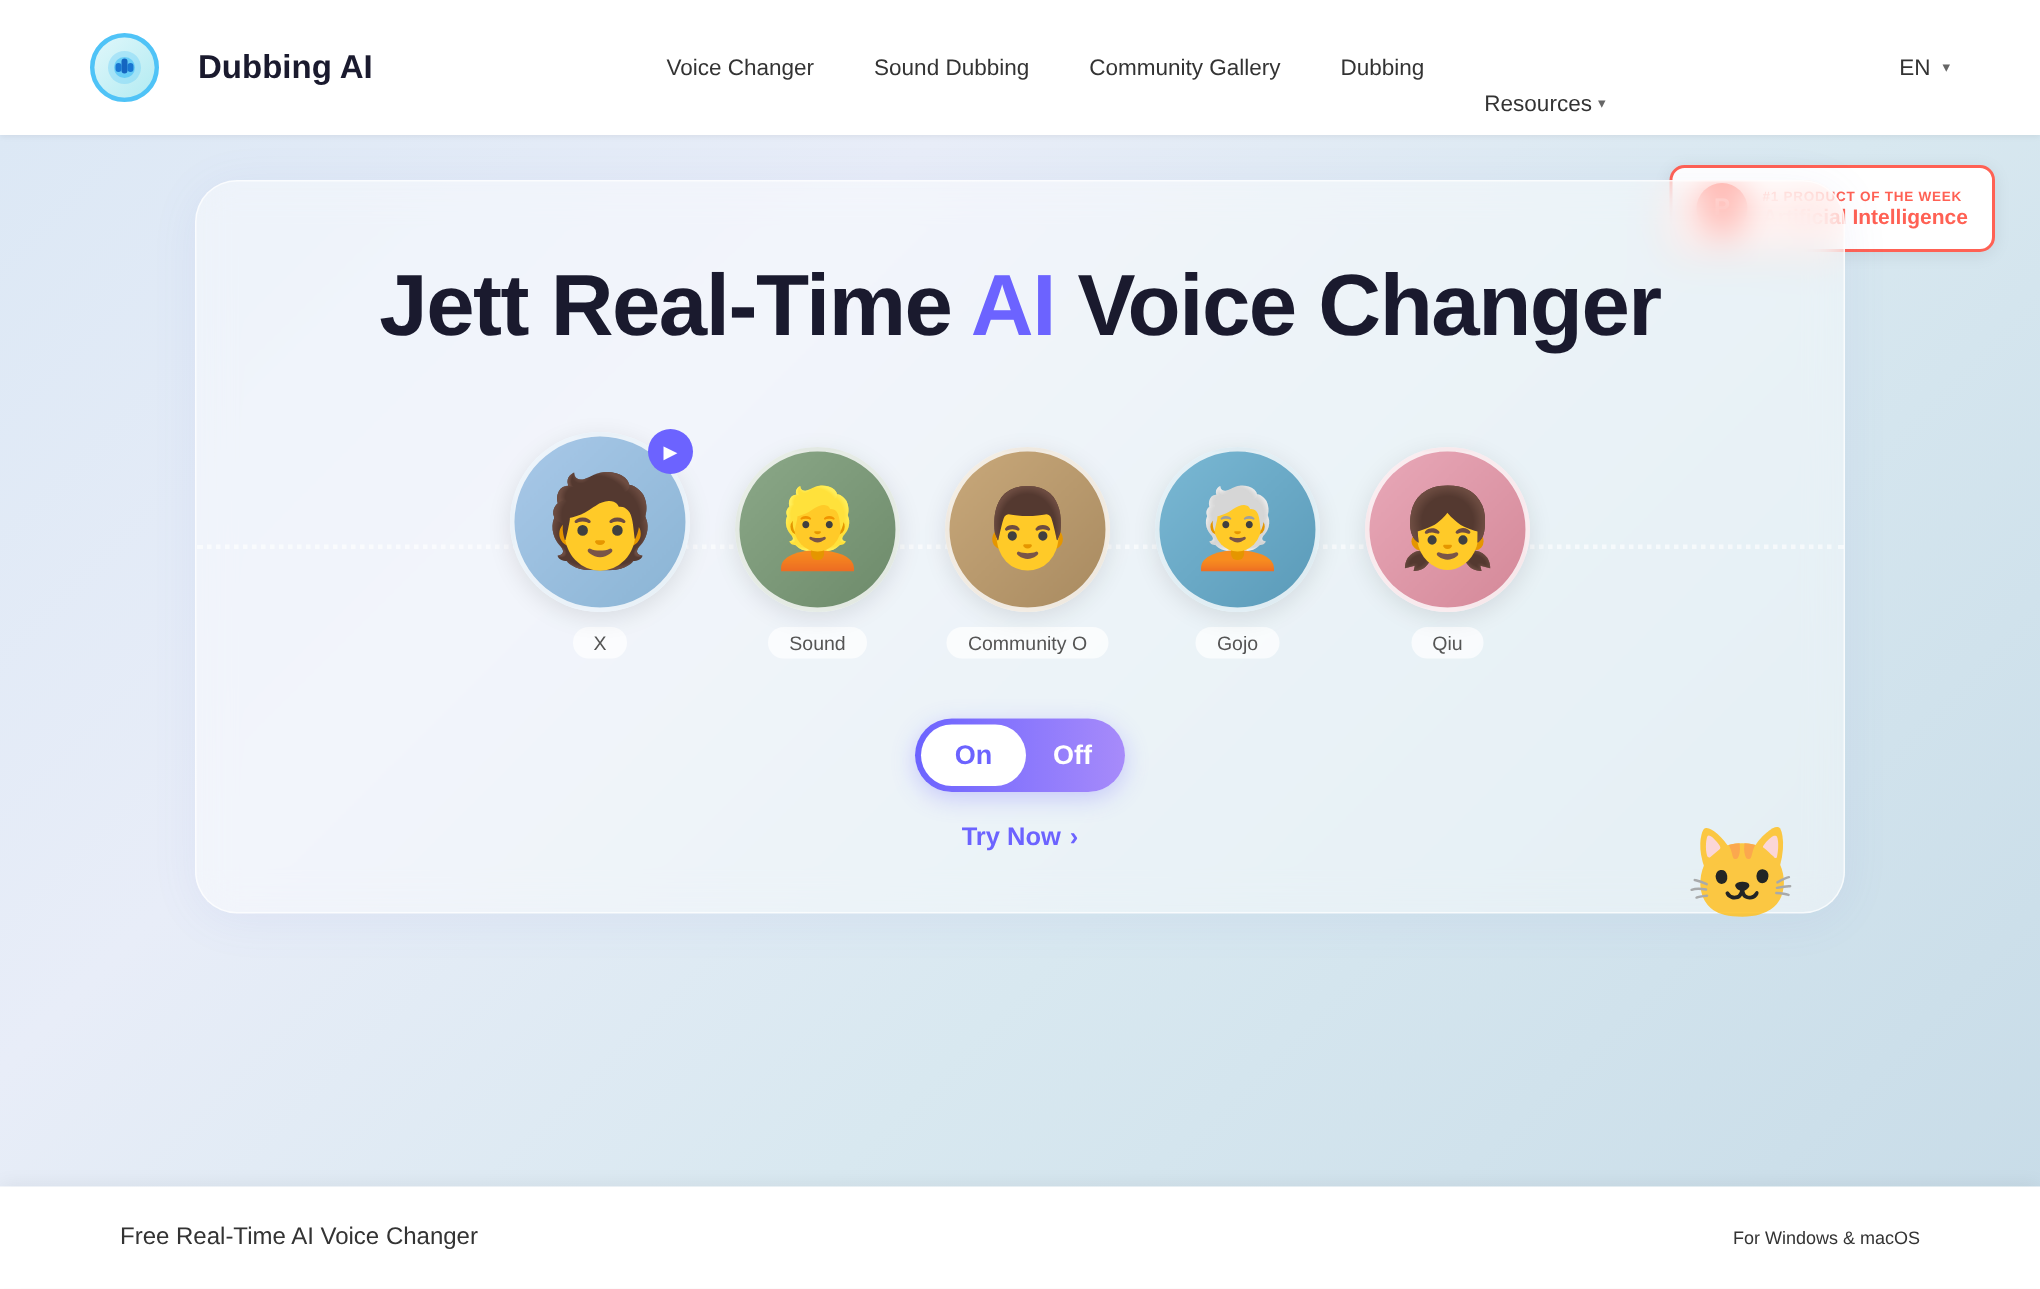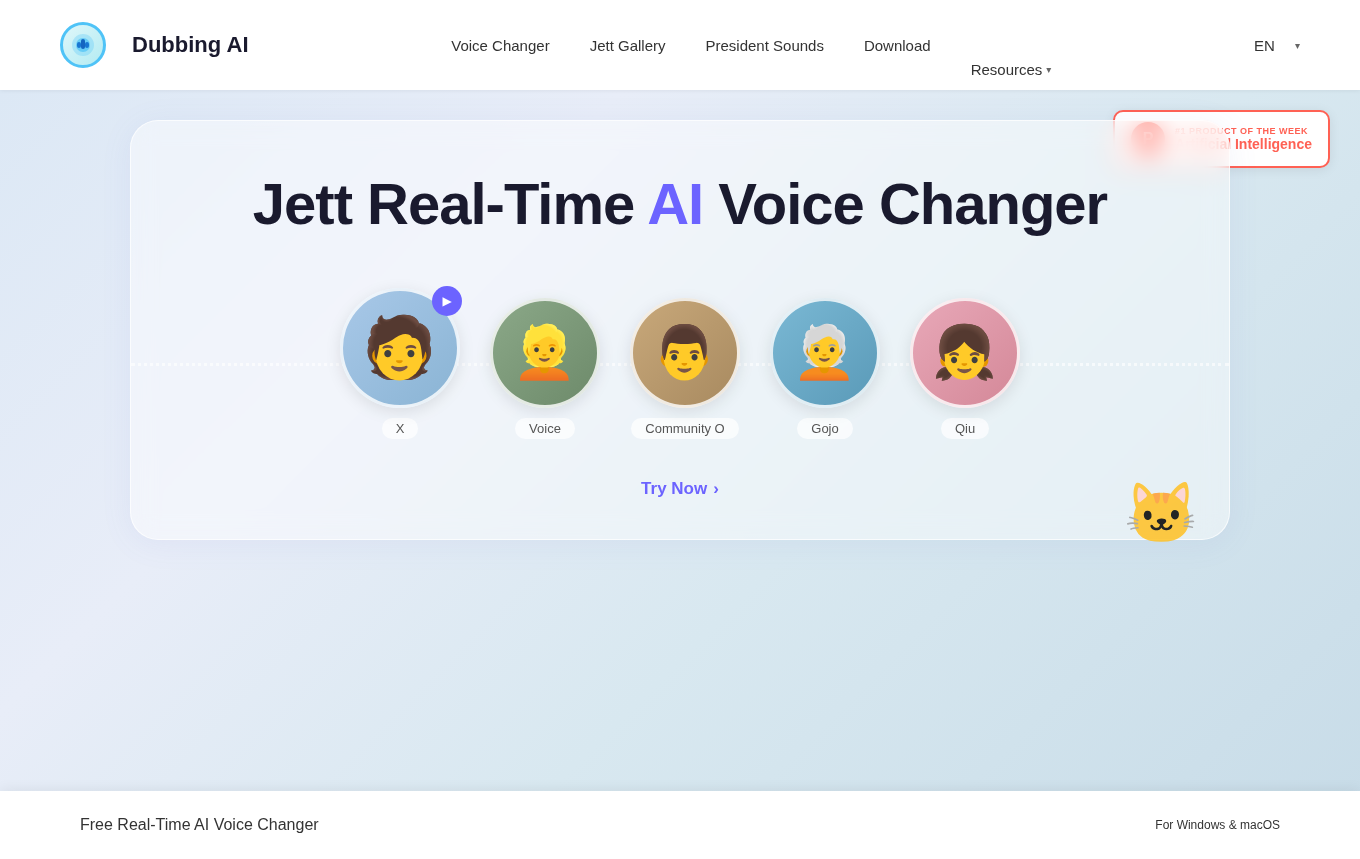--- a/index.html
+++ b/index.html
@@ -17,21 +17,21 @@
       display: flex; align-items: center; justify-content: center;
       background: linear-gradient(135deg, #e0f7fa, #b2ebf2);
     }
     .logo-icon svg { width: 26px; height: 26px; }
     .logo-text { font-size: 22px; font-weight: 700; color: #1a1a2e; }
     .nav-links { display: flex; align-items: center; gap: 40px; }
     .nav-link { font-size: 15px; color: #333; text-decoration: none; cursor: pointer; }
     .nav-dropdown { display: flex; align-items: center; gap: 4px; cursor: pointer; margin-top: 48px; }
     .nav-right { display: flex; align-items: center; gap: 20px; }
     .lang-btn {
-      display: flex; align-items: center; gap: 20px; font-size: 15px; color: #333; cursor: pointer;
+      display: flex; align-items: center; gap: 8px; font-size: 15px; color: #333; cursor: pointer;
       background: none; border: none;
     }
     .chevron { font-size: 10px; color: #666; }
 
     
     .hero-bg {
       min-height: 720px; position: relative;
       background: linear-gradient(135deg, #dce8f5 0%, #e8edf8 30%, #d8e8f0 60%, #c8dce8 100%);
       display: flex; flex-direction: column; align-items: center; padding-top: 30px;
     }
@@ -172,23 +172,23 @@
         <rect x="11" y="7" width="4" height="10" rx="2" fill="#1565c0"></rect>
         <rect x="7" y="10" width="4" height="6" rx="2" fill="#1976d2"></rect>
         <rect x="15" y="10" width="4" height="6" rx="2" fill="#1976d2"></rect>
       </svg>
     </div>
     <span class="logo-text">Dubbing AI</span>
   </a>
 
   <div class="nav-links">
     <a class="nav-link" href="#">Voice Changer</a>
-    <a class="nav-link" href="#">Jett Gallery</a>
-    <a class="nav-link" href="#">President Sounds</a>
-    <a class="nav-link" href="#">Download</a>
+    <a class="nav-link" href="#">Sound Dubbing</a>
+    <a class="nav-link" href="#">Community Gallery</a>
+    <a class="nav-link" href="#">Dubbing</a>
     <div class="nav-link nav-dropdown">
       <span>Resources</span>
       <span class="chevron">▾</span>
     </div>
   </div>
 
   <div class="nav-right">
     <button class="lang-btn">
       <span>EN</span>
       <span class="chevron">▾</span>
@@ -223,21 +223,21 @@
         </div>
         <span class="avatar-label">X</span>
       </div>
 
       <div class="avatar-item">
         <div class="avatar-wrapper">
           <div class="avatar-circle av-jett">
             <span style="font-size:52px;">👱</span>
           </div>
         </div>
-        <span class="avatar-label">Voice</span>
+        <span class="avatar-label">Sound</span>
       </div>
 
       <div class="avatar-item">
         <div class="avatar-wrapper">
           <div class="avatar-circle av-president">
             <span style="font-size:52px;">👨</span>
           </div>
         </div>
         <span class="avatar-label">Community O</span>
       </div>
@@ -255,20 +255,24 @@
         <div class="avatar-wrapper">
           <div class="avatar-circle av-qiu">
             <span style="font-size:52px;">👧</span>
           </div>
         </div>
         <span class="avatar-label">Qiu</span>
       </div>
     </div>
 
     <div class="toggle-section">
+      <div class="toggle-pill">
+        <div class="toggle-on">On</div>
+        <div class="toggle-off">Off</div>
+      </div>
       <a class="try-now" href="#">
         <span>Try Now</span>
         <span>›</span>
       </a>
     </div>
 
     <div class="mascot">🐱</div>
   </div>
 </div>
 

